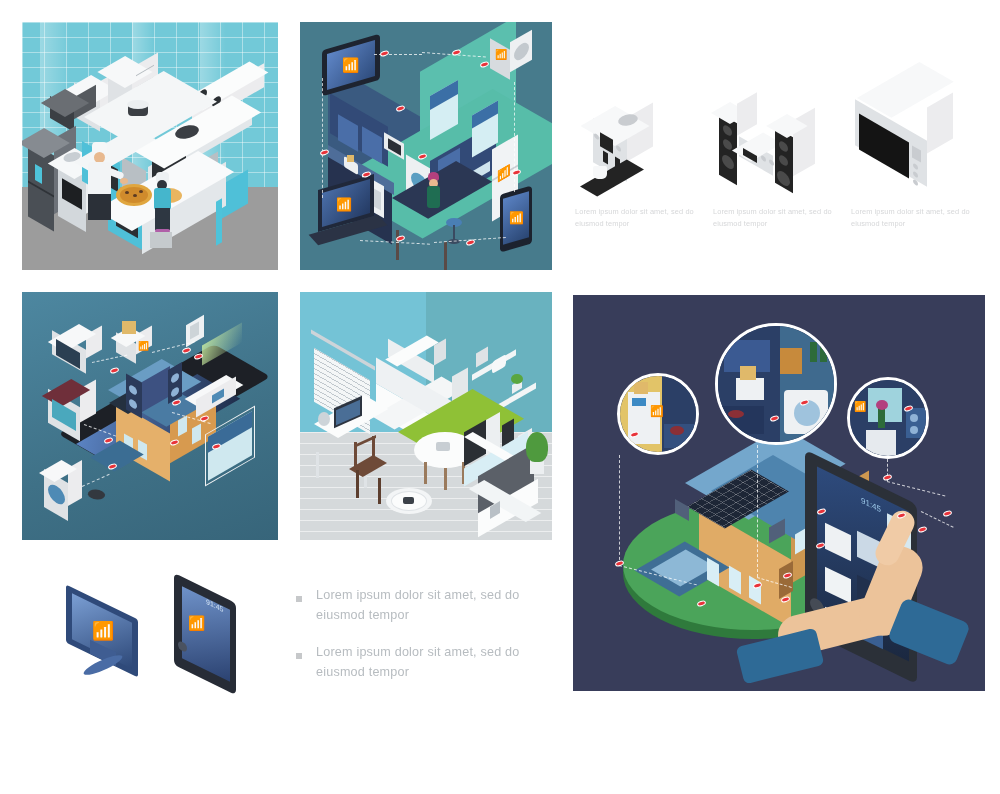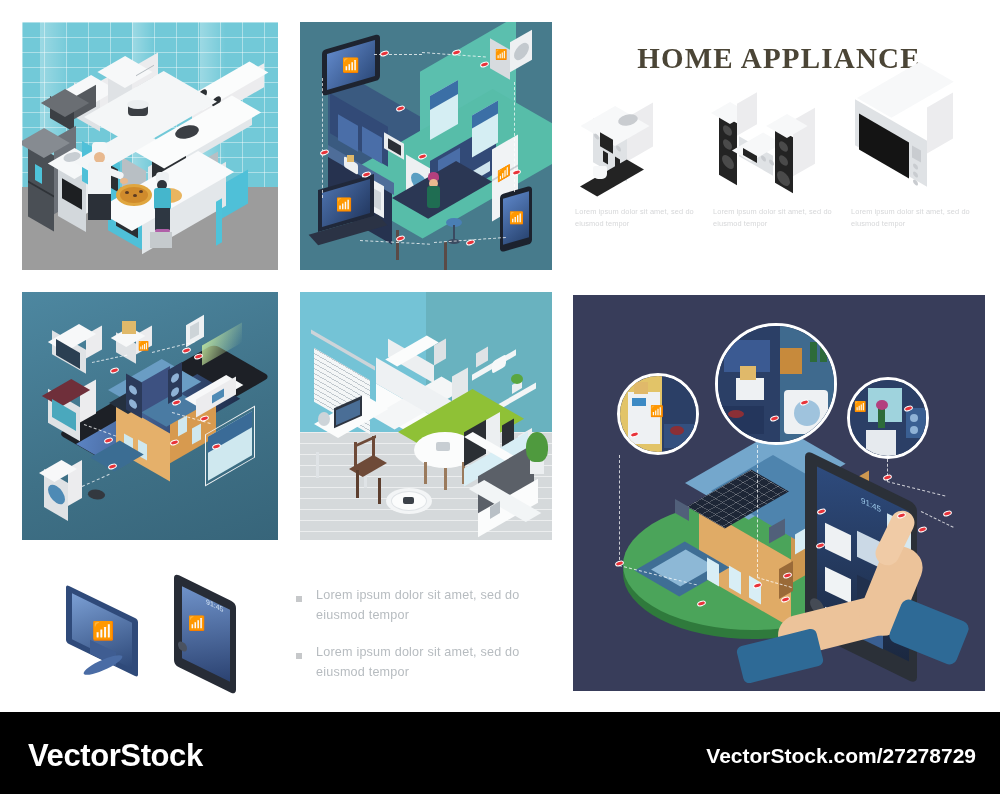--- a/index.html
+++ b/index.html
@@ -328,21 +328,20 @@
     <div class="node" style="left:20px;top:128px"></div>
     <div class="node" style="left:212px;top:148px"></div>
     <div class="node" style="left:96px;top:214px"></div>
     <div class="node" style="left:166px;top:218px"></div>
     <div class="node" style="left:62px;top:150px"></div>
     <div class="node" style="left:118px;top:132px"></div>
     <div class="node" style="left:96px;top:84px"></div>
   </div>
 
   <div id="header-block">
-    <div id="page-title">HOME APPLIANCE</div>
 
     <div class="appliance-col" style="left:2px">
       <div class="appliance-art">
         <div class="wp f-left" style="left:18px;top:36px;width:34px;height:44px;transform:skewY(30deg)"></div>
         <div class="wp f-right" style="left:52px;top:18px;width:26px;height:44px;transform:skewY(-30deg)"></div>
         <div class="wp f-top" style="left:20px;top:14px;width:40px;height:40px;transform:rotate(-30deg) skewX(30deg) scaleY(.86)"></div>
         <div class="wp f-mid" style="left:44px;top:22px;width:18px;height:12px;border-radius:50%;transform:rotate(-30deg) skewX(30deg)"></div>
         <div class="wp f-dark" style="left:25px;top:44px;width:13px;height:14px;transform:skewY(30deg)"></div>
         <div class="wp f-mid" style="left:19px;top:42px;width:5px;height:5px;border-radius:50%;transform:skewY(30deg)"></div>
         <div class="wp f-mid" style="left:41px;top:54px;width:5px;height:5px;border-radius:50%;transform:skewY(30deg)"></div>
@@ -696,18 +695,14 @@
     <div class="bullet-row">
       <div class="bullet-sq"></div>
       <div class="bullet-txt">Lorem ipsum dolor sit amet, sed do eiusmod tempor</div>
     </div>
     <div class="bullet-row">
       <div class="bullet-sq"></div>
       <div class="bullet-txt">Lorem ipsum dolor sit amet, sed do eiusmod tempor</div>
     </div>
   </div>
 
-  <div id="footer">
-    <div id="footer-brand">VectorStock</div>
-    <div id="footer-url">VectorStock.com/27278729</div>
-  </div>
 
 </div>
 
 </body></html>

